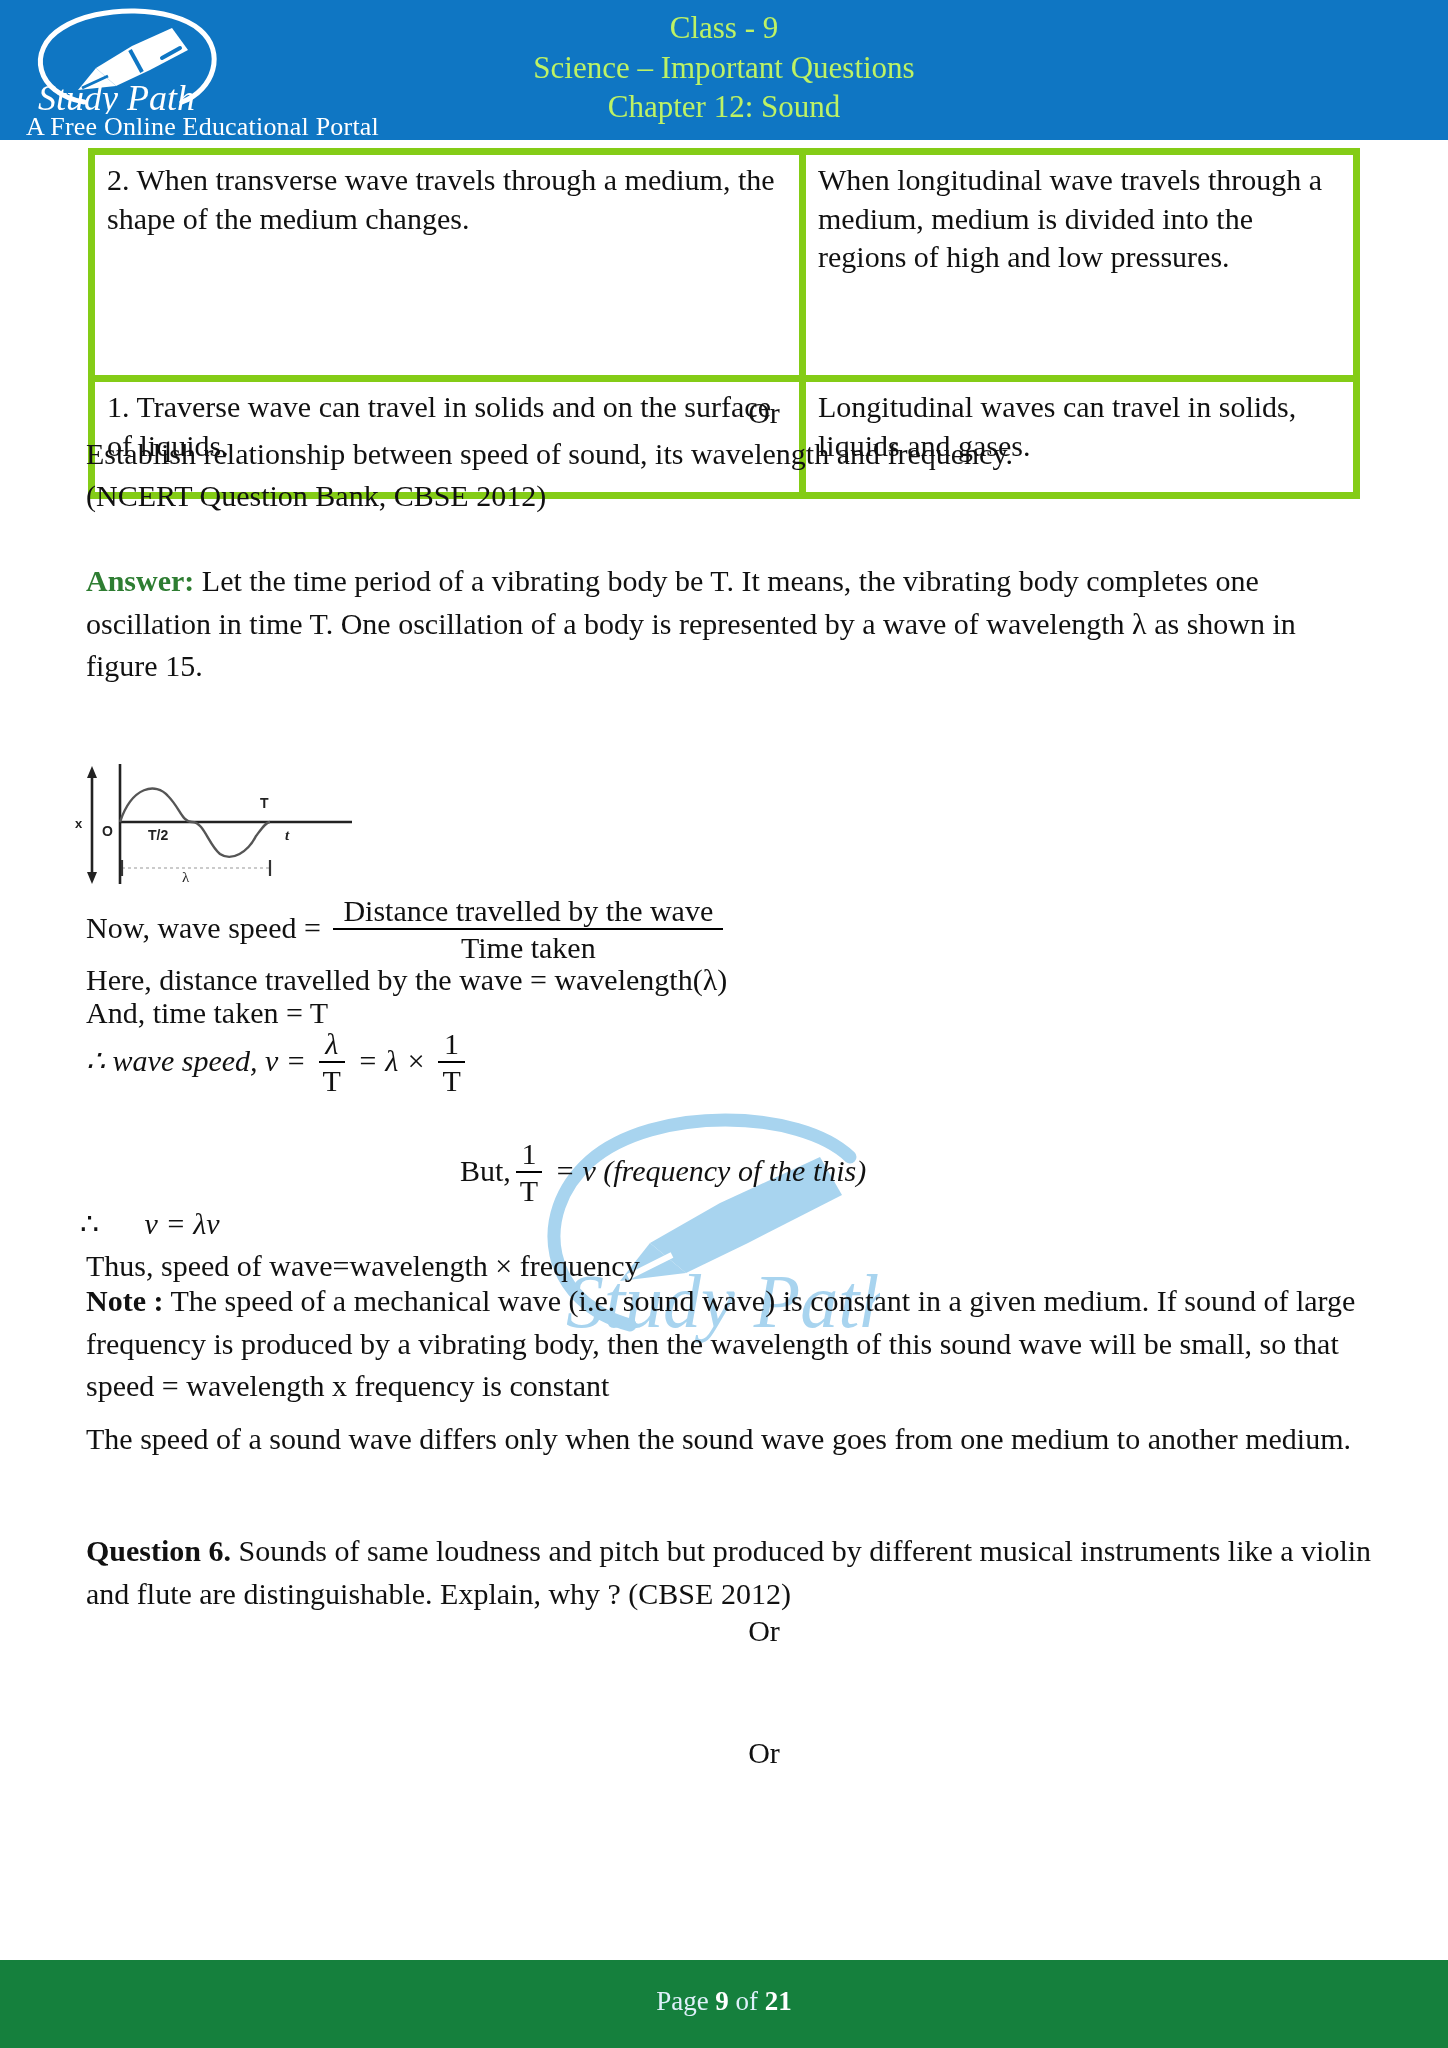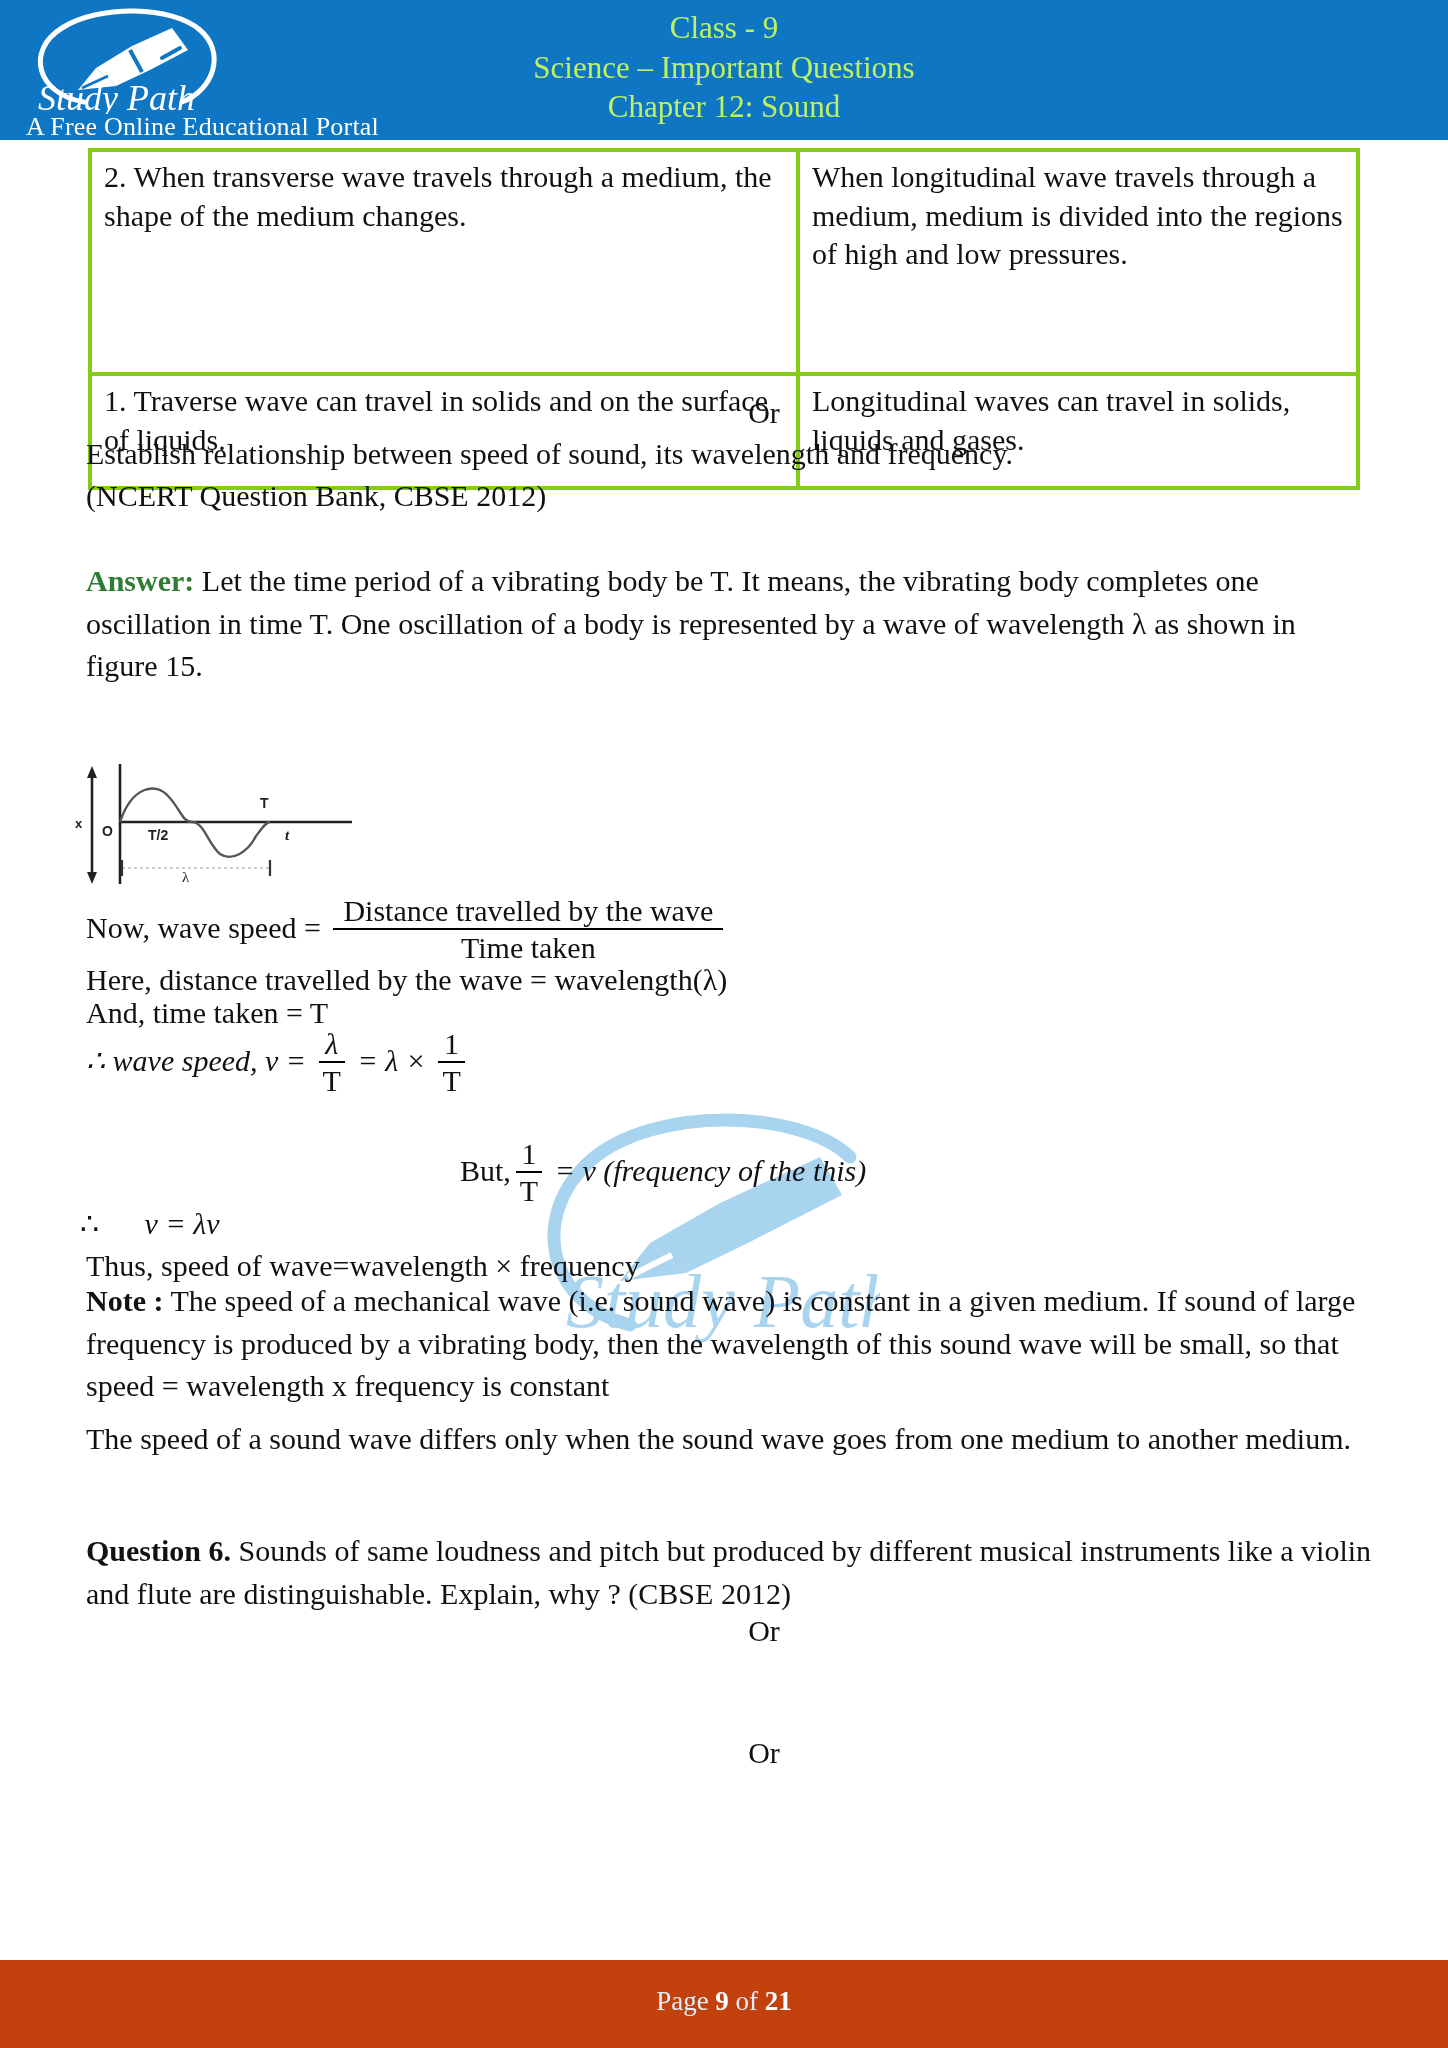--- a/index.html
+++ b/index.html
@@ -90,21 +90,21 @@
   
   .cmp-table {
     position: absolute;
     left: 88px;
     top: 8px;
     width: 1272px;
     border-collapse: collapse;
     table-layout: fixed;
   }
   .cmp-table td {
-    border: 4px solid #84cc16;
+    border: 7px solid #84cc16;
     vertical-align: top;
     padding: 6px 12px 8px 12px;
     font-size: 30px;
     line-height: 1.29;
   }
   .cmp-table td.left-col { width: 680px; }
   .cmp-table tr.r1 td { height: 206px; }
   .cmp-table tr.r2 td { height: 96px; }
 
   
@@ -162,21 +162,21 @@
     line-height: 1.25;
   }
 
   
   .page-footer {
     position: absolute;
     left: 0;
     top: 1960px;
     width: 1448px;
     height: 88px;
-    background: #c2410c;
+    background: #15803d;
     color: #dff0fb;
   }
   .footer-text {
     position: absolute;
     width: 1448px;
     top: 26px;
     text-align: center;
     font-size: 27px;
     font-family: "Liberation Serif", serif;
   }

